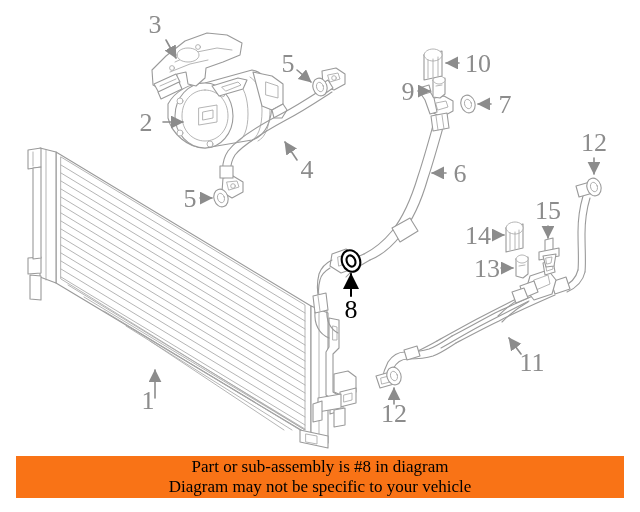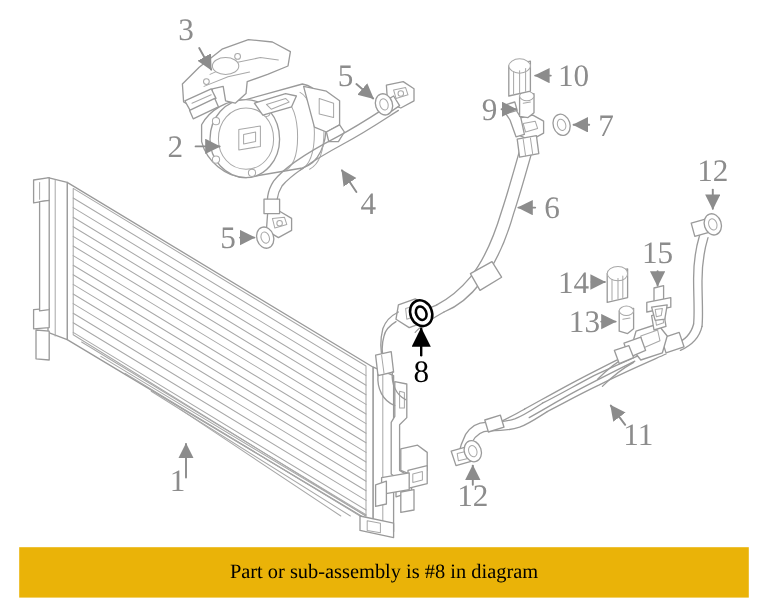--- a/index.html
+++ b/index.html
@@ -34,21 +34,21 @@
     font-family: "Liberation Serif", "DejaVu Serif", serif;
     font-size: 26px;
     fill: #000000;
   }
   #notice-banner {
     position: absolute;
     left: 16px;
     top: 456px;
     width: 608px;
     height: 42px;
-    background: #eab308;
+    background: #f97316;
     display: flex;
     flex-direction: column;
     align-items: center;
     justify-content: center;
     box-sizing: border-box;
     text-align: right;
   }
   #notice-banner .notice-line {
     color: #000000;
     font-family: "Liberation Serif", "DejaVu Serif", serif;
@@ -427,15 +427,16 @@
 
       <g>
         <line class="arr" x1="548" y1="226" x2="548" y2="238" marker-end="url(#mk)"></line>
         <text class="callout-label" x="548" y="219" text-anchor="middle">15</text>
       </g>
     </g>
   </svg>
 
   <div id="notice-banner">
     <div class="notice-line">Part or sub-assembly is #8 in diagram</div>
+    <div class="notice-line">Diagram may not be specific to your vehicle</div>
   </div>
 
 </div>
 
 </body></html>

